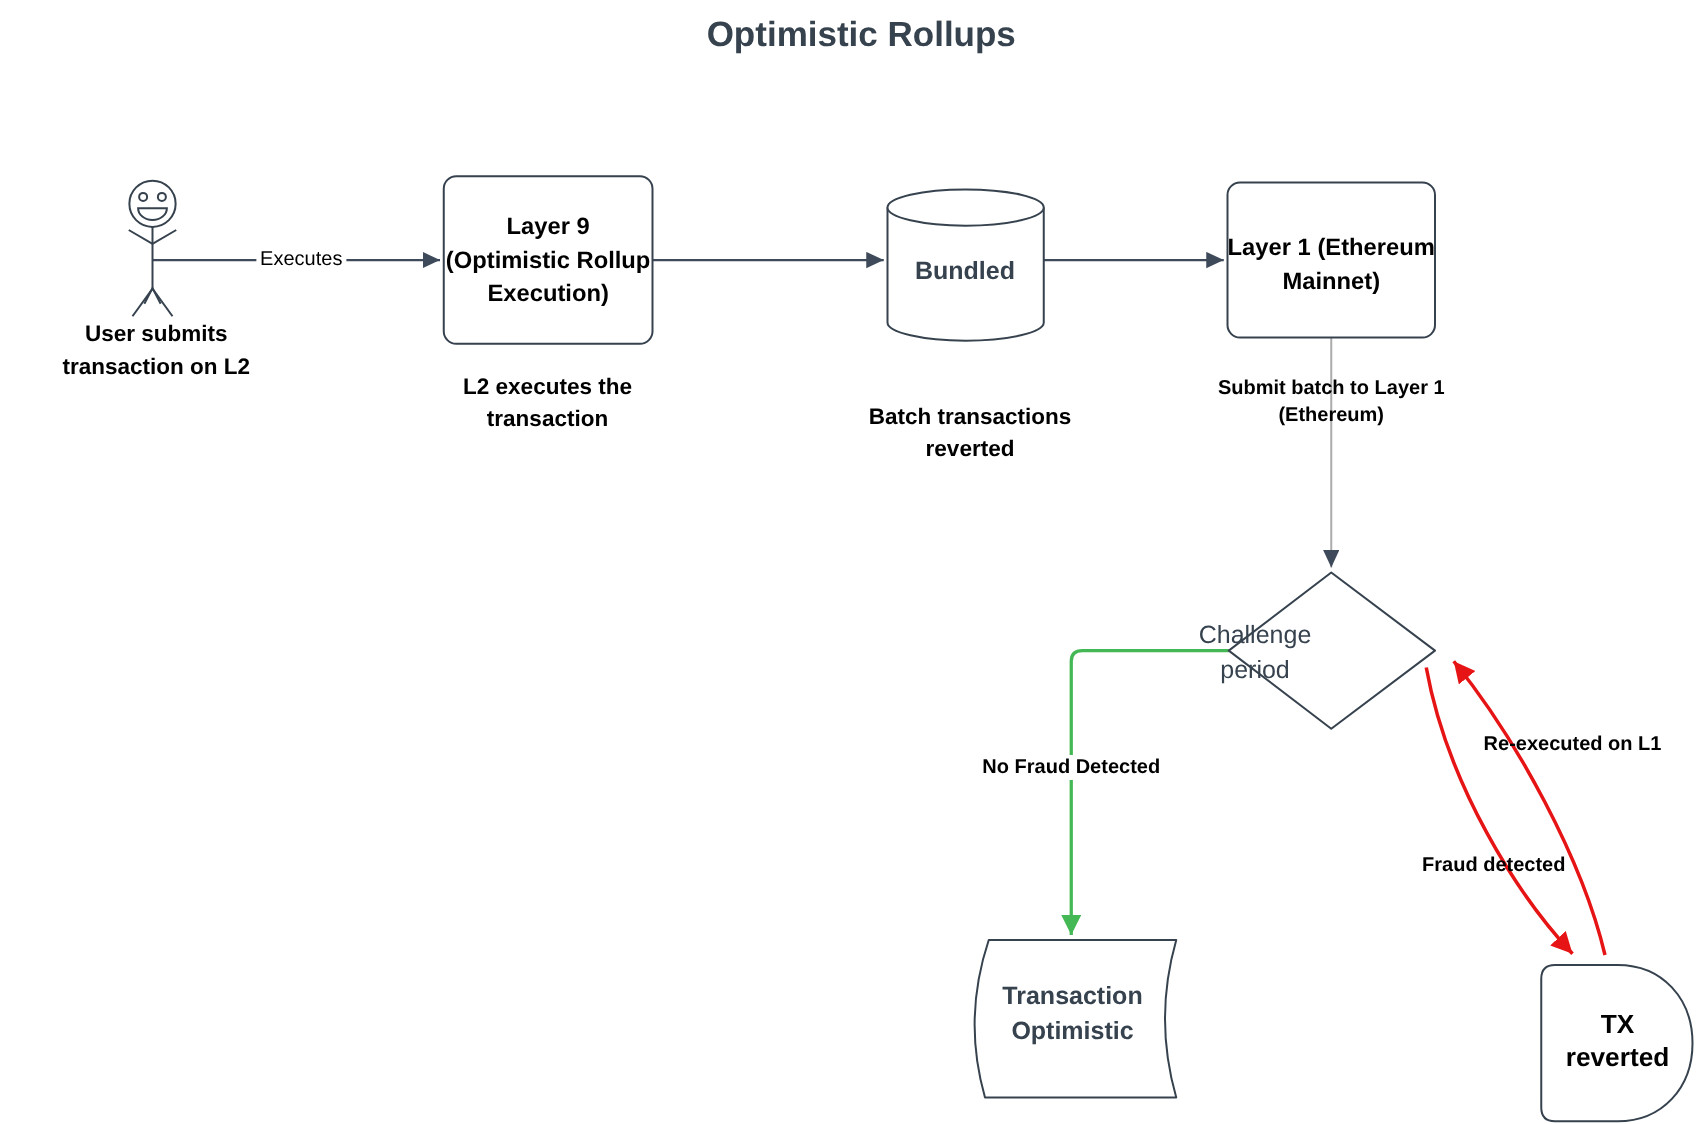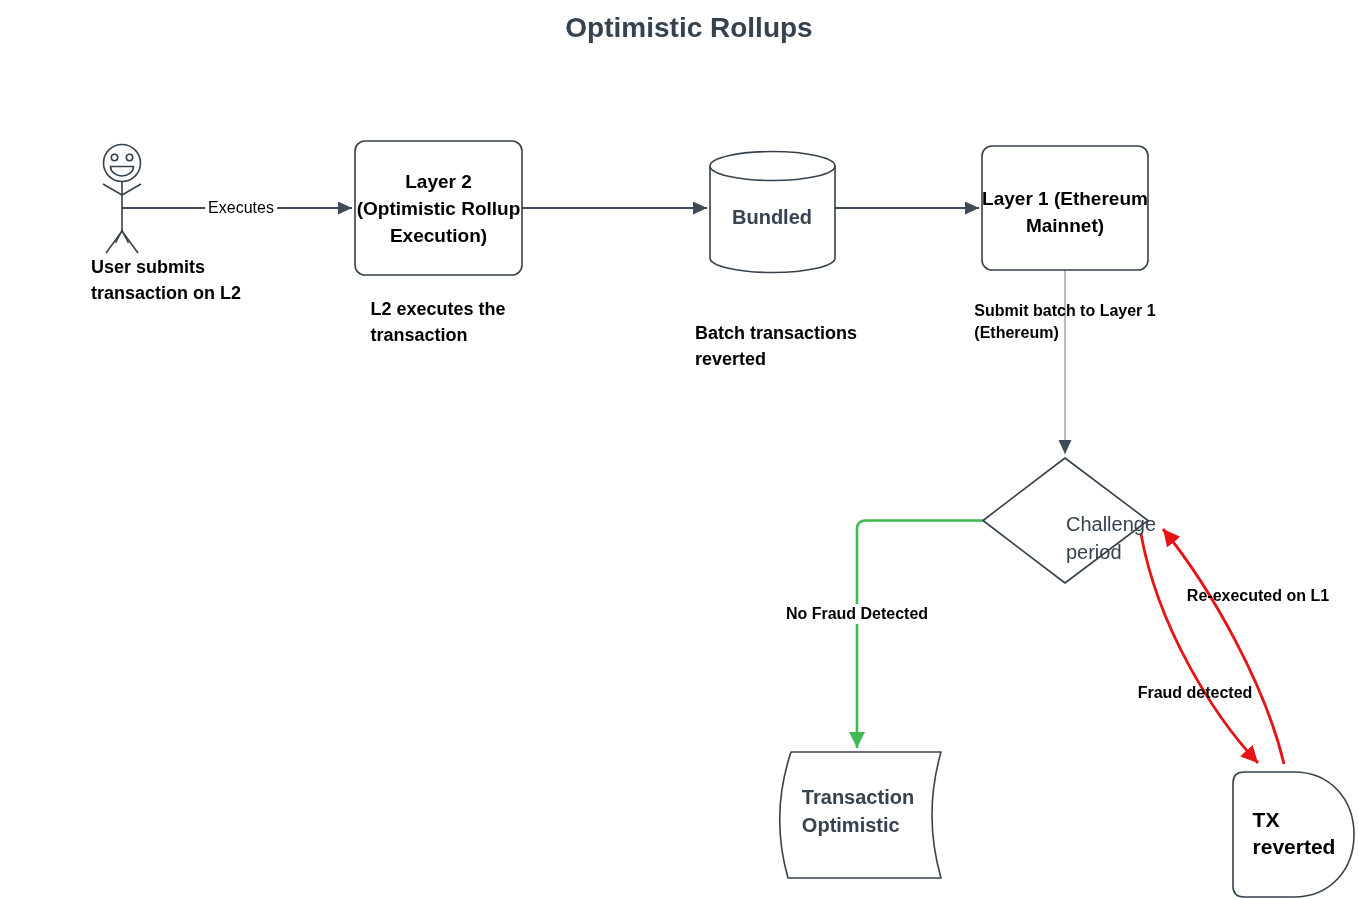--- a/index.html
+++ b/index.html
@@ -23,21 +23,21 @@
   .conn-light{stroke:var(--connector-light);stroke-width:1.6;fill:none;}
   .conn-green{stroke:var(--green);stroke-width:2.6;fill:none;}
   .conn-red{stroke:var(--red);stroke-width:2.8;fill:none;}
   .figure{stroke:var(--stroke-dark);stroke-width:1.6;fill:none;}
   .figure-fill{stroke:var(--stroke-dark);stroke-width:1.6;fill:#fff;}
   .fill-dark{fill:var(--connector);}
   .fill-green{fill:var(--green);}
   .fill-red{fill:var(--red);}
 
   
-  .lbl{position:absolute;z-index:2;text-align:left;color:var(--text-black);}
+  .lbl{position:absolute;z-index:2;text-align:center;color:var(--text-black);}
   .lbl span{display:block;}
   .center-x{transform:translateX(-50%);}
   .title{font-size:28px;font-weight:bold;color:var(--text-dark);white-space:nowrap;}
   .node-label{font-size:19px;font-weight:bold;line-height:27px;color:var(--text-black);}
   .node-label-flex{position:absolute;z-index:2;display:flex;align-items:center;justify-content:center;text-align:center;}
   .caption{font-size:18px;font-weight:bold;line-height:26px;white-space:nowrap;}
   .edge-label{font-size:16px;line-height:20px;white-space:nowrap;}
   .edge-label.bold{font-weight:bold;}
   .edge-label.bg{background:var(--background);padding:0 3px;}
   .challenge-label{font-size:20px;font-weight:normal;line-height:28px;color:var(--text-dark);}
@@ -89,30 +89,30 @@
     <path d="M1065,458 L1148,520.5 L1065,583 L983,520.5 Z" class="shape" stroke-linejoin="round"></path>
     <path d="M791,752 L941,752 Q923,815 941,878 L788,878 Q770,815 791,752 Z" class="shape" stroke-linejoin="round"></path>
     <path d="M1244,772 L1294,772 C1330,772 1354,799 1354,834.5 C1354,870 1330,897 1294,897 L1244,897 Q1233,897 1233,886 L1233,783 Q1233,772 1244,772 Z" class="shape"></path>
 
     <path d="M1141,534 C1158,628 1214,716 1258,763" class="conn-red" marker-end="url(#mRed)"></path>
     <path d="M1284,764 C1266,688 1214,592 1163,529" class="conn-red" marker-end="url(#mRed)"></path>
   </svg>
 
   <div class="lbl title center-x" style="left:689px;top:12px;">Optimistic Rollups</div>
 
-  <div class="lbl caption center-x" style="left:125px;top:254px;margin-left:41px;">
+  <div class="lbl caption center-x" style="left:125px;top:254px;">
     <span>User submits</span>
     <span>transaction on L2</span>
   </div>
 
   <div class="lbl edge-label bg center-x" style="left:241px;top:198px;">Executes</div>
 
   <div class="node-label-flex node-label" style="left:355px;top:141px;width:167px;height:134px;">
     <div>
-      <span>Layer 2</span>
+      <span>Layer 9</span>
       <span>(Optimistic</span>
       <span>Rollup</span>
       <span>Execution)</span>
     </div>
   </div>
   <div class="lbl caption center-x" style="left:438px;top:296px;">
     <span>L2 executes the</span>
     <span>transaction</span>
   </div>
 
@@ -127,21 +127,21 @@
       <span>Layer 1</span>
       <span>(Ethereum</span>
       <span>Mainnet)</span>
     </div>
   </div>
   <div class="lbl edge-label bold center-x" style="left:1065px;top:300px;line-height:22px;">
     <span>Submit batch to Layer 1</span>
     <span>(Ethereum)</span>
   </div>
 
-  <div class="lbl challenge-label center-x" style="left:1111px;top:494px;margin-top:16px;">
+  <div class="lbl challenge-label center-x" style="left:1004px;top:494px;">
     <span>Challenge</span>
     <span>period</span>
   </div>
 
   <div class="lbl edge-label bold bg center-x" style="left:857px;top:561px;margin-top:43px;">No Fraud Detected</div>
 
   <div class="lbl doc-label center-x" style="left:858px;top:783px;">
     <span>Transaction</span>
     <span>Optimistic</span>
   </div>

